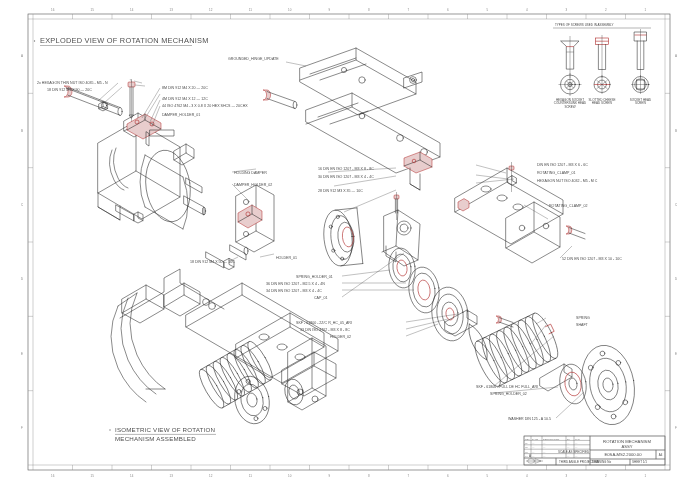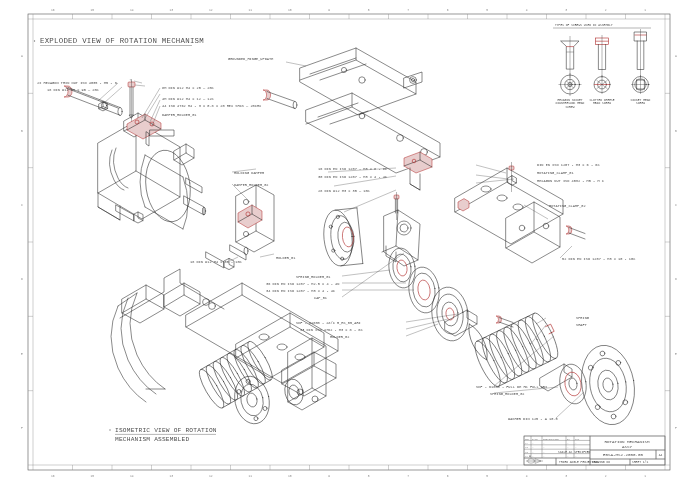--- a/index.html
+++ b/index.html
@@ -1,18 +1,18 @@
 <!DOCTYPE html>
 <html><head>
 <meta charset="utf-8">
 <style>
   html,body{margin:0;padding:0;background:#ffffff;}
   body{width:680px;height:480px;overflow:hidden;
        font-family:"Liberation Sans",sans-serif;color:#3a3a3a;}
-  #sheet{position:relative;width:680px;height:400px;background:#fff;font-family:Liberation Mono, monospace;}
+  #sheet{position:relative;width:680px;height:400px;background:#fff;}
   svg{display:block;}
 </style>
 </head>
 <body>
 
 <div id="sheet">
 <svg width="680" height="480" viewBox="0 0 680 480">
   <defs>
     <style>
       .ln{fill:none;stroke:#2b2b2b;stroke-width:.55;stroke-linejoin:round;stroke-linecap:round;}

